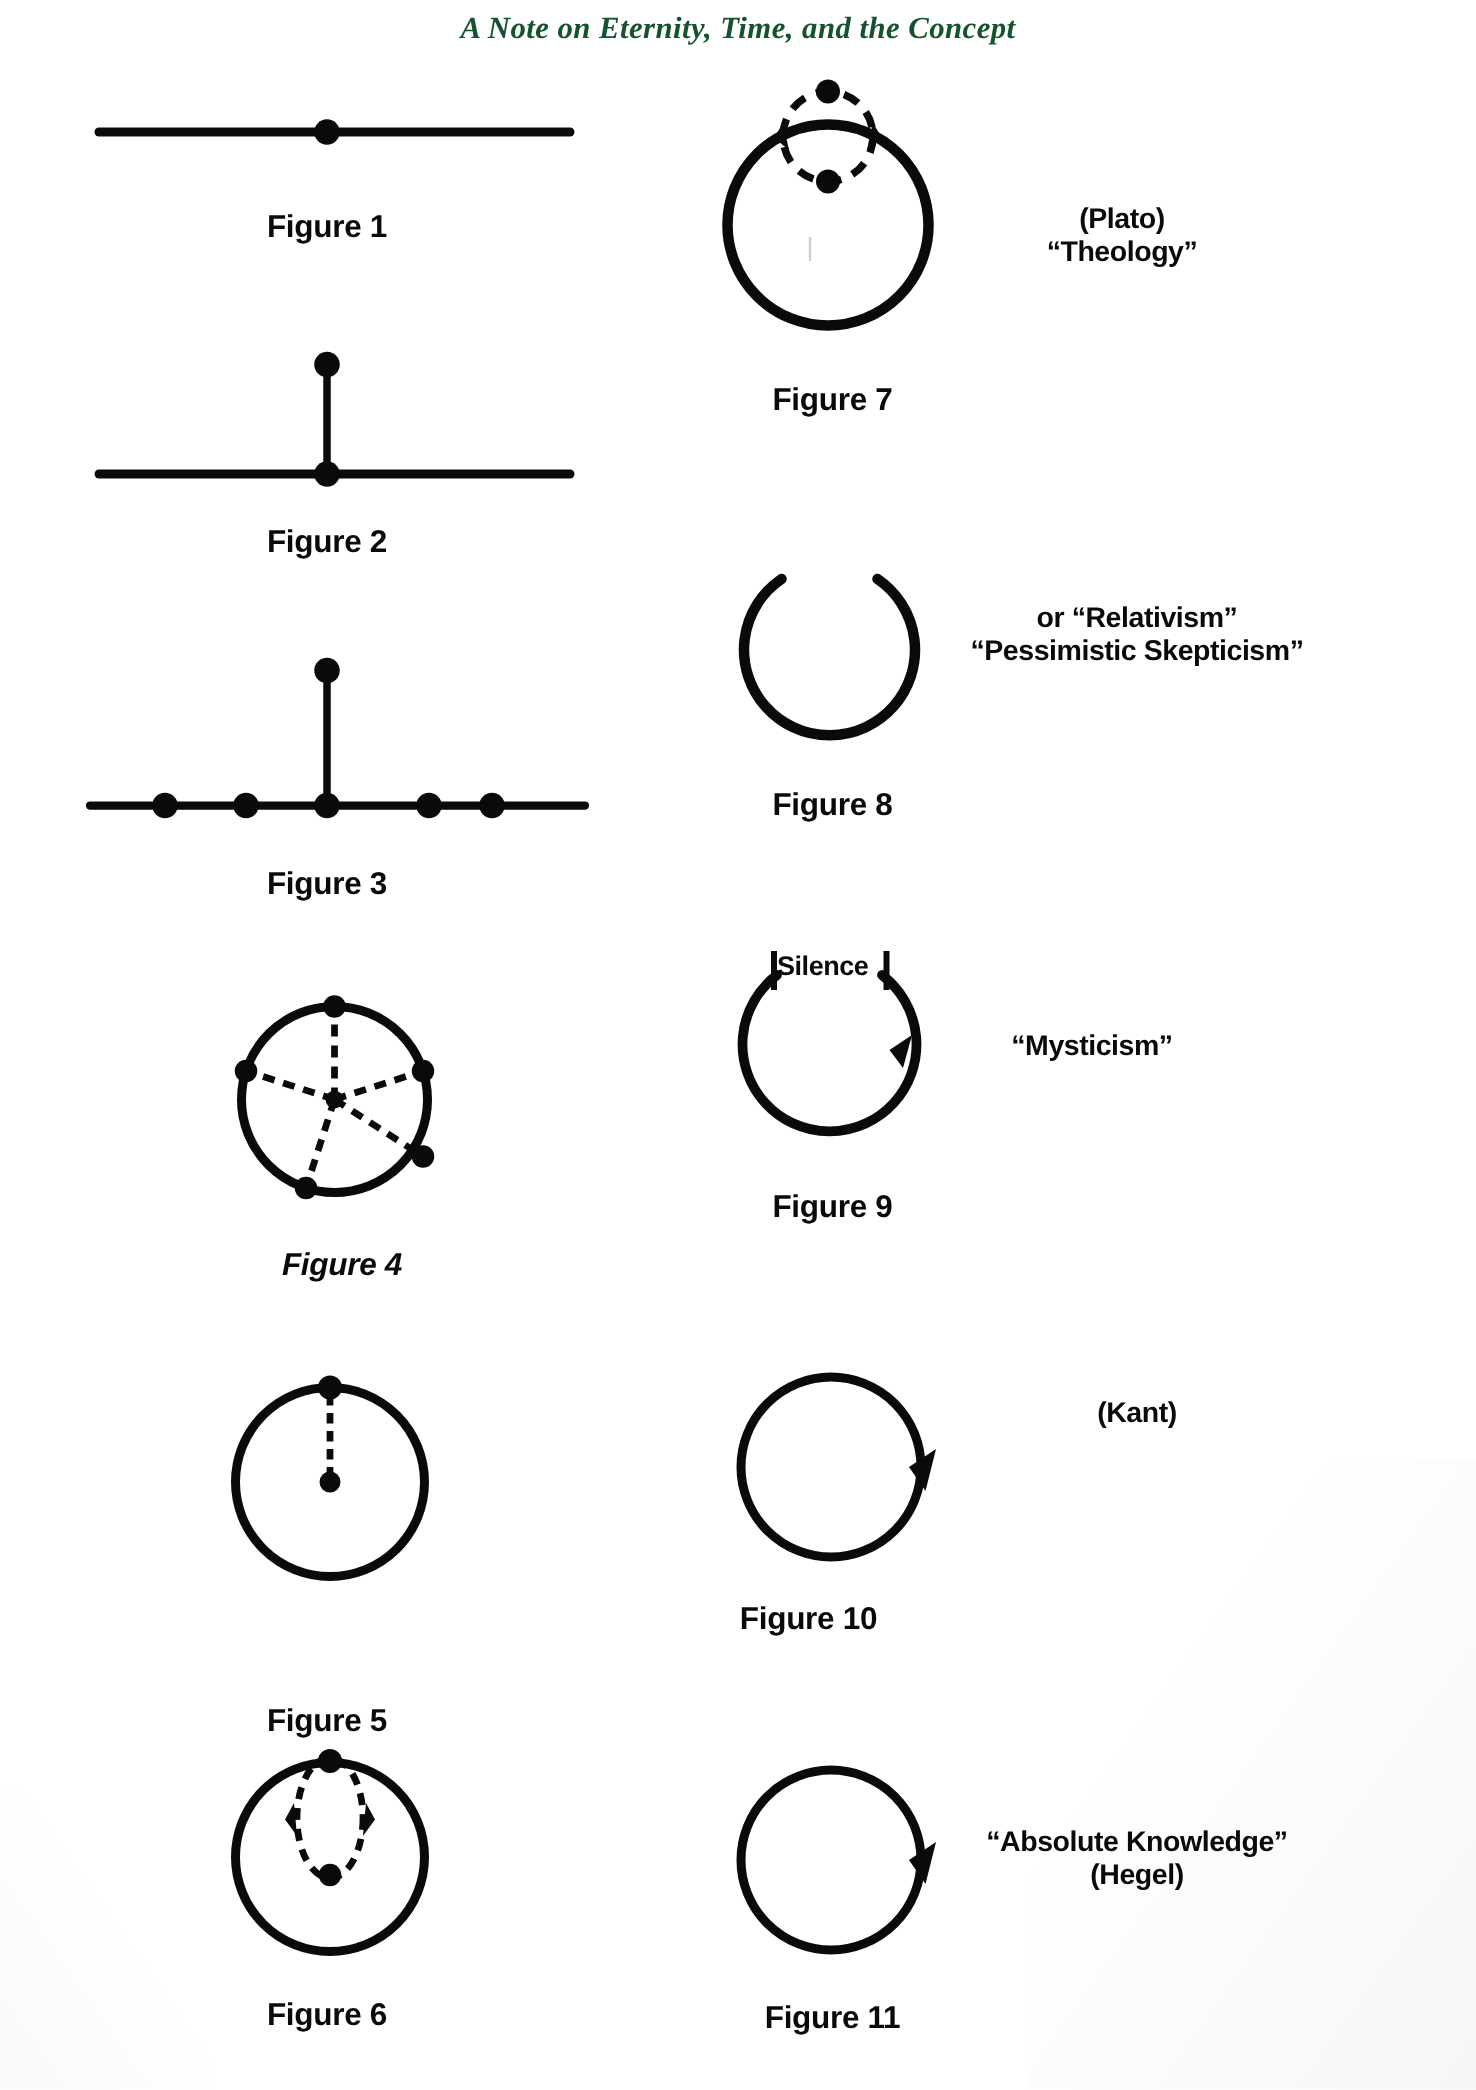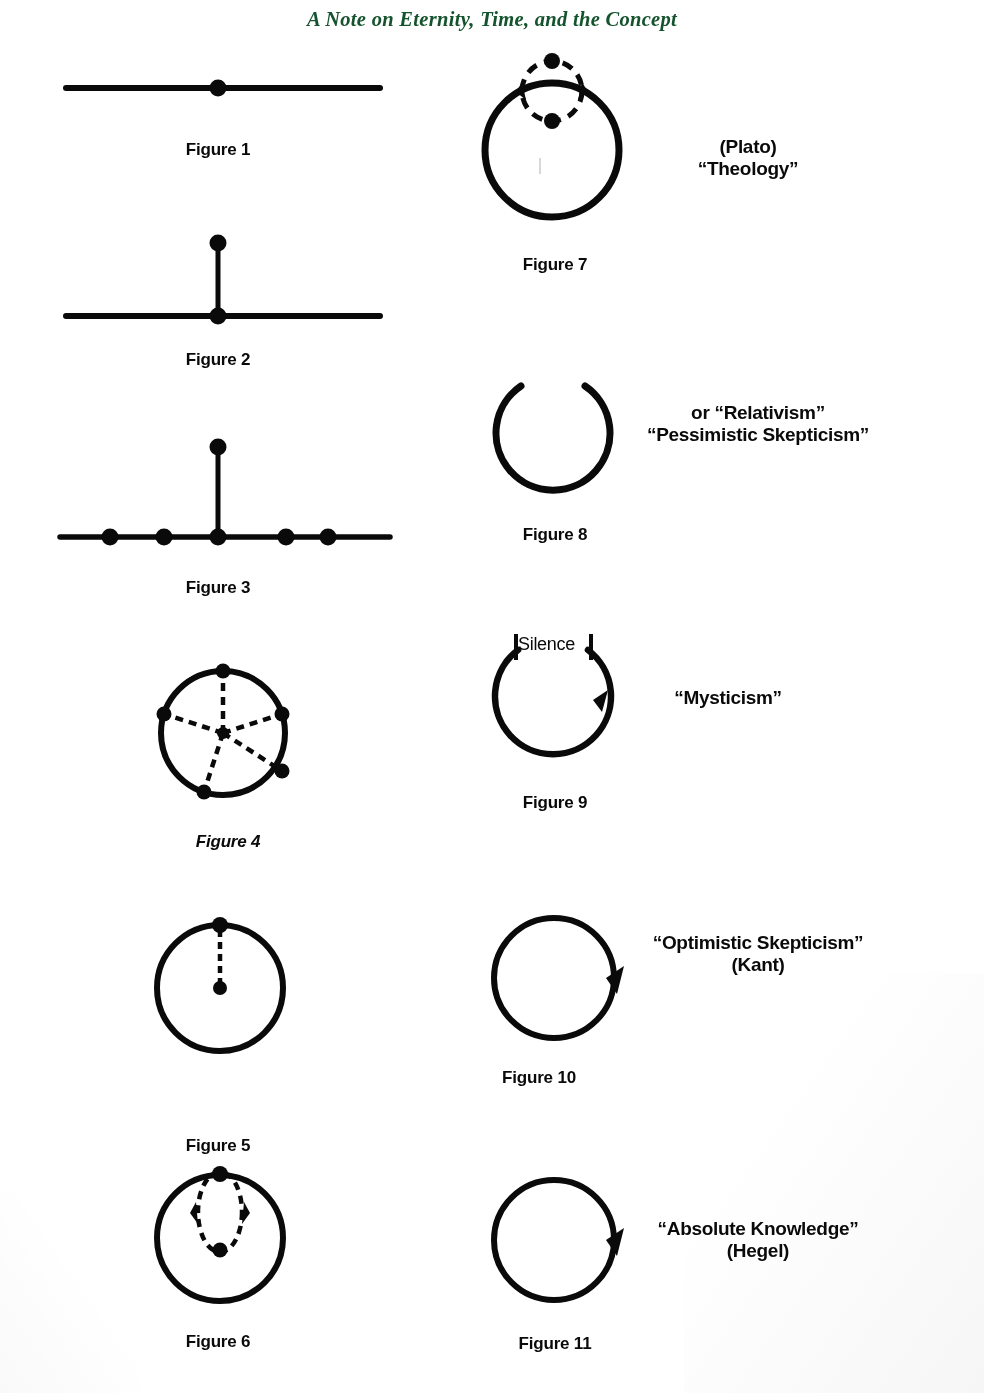--- a/index.html
+++ b/index.html
@@ -52,21 +52,21 @@
   }
 
   .fig {
     position: absolute;
   }
 
   .caption {
     position: absolute;
     font-family: "Liberation Sans", sans-serif;
     font-weight: bold;
-    font-size: 17px;
+    font-size: 21px;
     color: #0a0a0a;
     text-align: center;
     white-space: nowrap;
     letter-spacing: -0.2px;
   }
 
   .annot {
     position: absolute;
     font-family: "Liberation Sans", sans-serif;
     font-weight: bold;
@@ -74,21 +74,21 @@
     line-height: 22px;
     color: #0a0a0a;
     text-align: center;
     white-space: nowrap;
     letter-spacing: -0.3px;
   }
 
   .silence-label {
     position: absolute;
     font-family: "Liberation Sans", sans-serif;
-    font-weight: normal;
+    font-weight: bold;
     font-size: 18px;
     color: #0a0a0a;
     white-space: nowrap;
     letter-spacing: -0.3px;
   }
 
   svg { display: block; overflow: visible; }
 </style>
 </head>
 <body>
@@ -220,21 +220,20 @@
 </div>
 <div class="caption" style="left:460px; top:793px; width:190px;">Figure 9</div>
 
 <div class="fig" style="left:478px; top:908px;">
   <svg width="170" height="150" viewBox="0 0 170 150" aria-hidden="true">
     <circle cx="76" cy="70" r="60" fill="none" stroke="#0a0a0a" stroke-width="6"></circle>
     <polygon points="146,58 139,86 128,70" fill="#0a0a0a"></polygon>
   </svg>
 </div>
 <div class="annot" style="left:598px; top:932px; width:320px;">
-  <div>“Optimistic Skepticism”</div>
   <div>(Kant)</div>
 </div>
 <div class="caption" style="left:444px; top:1068px; width:190px;">Figure 10</div>
 
 <div class="fig" style="left:478px; top:1168px;">
   <svg width="170" height="150" viewBox="0 0 170 150" aria-hidden="true">
     <circle cx="76" cy="72" r="60" fill="none" stroke="#0a0a0a" stroke-width="6"></circle>
     <polygon points="146,60 139,88 128,72" fill="#0a0a0a"></polygon>
   </svg>
 </div>

